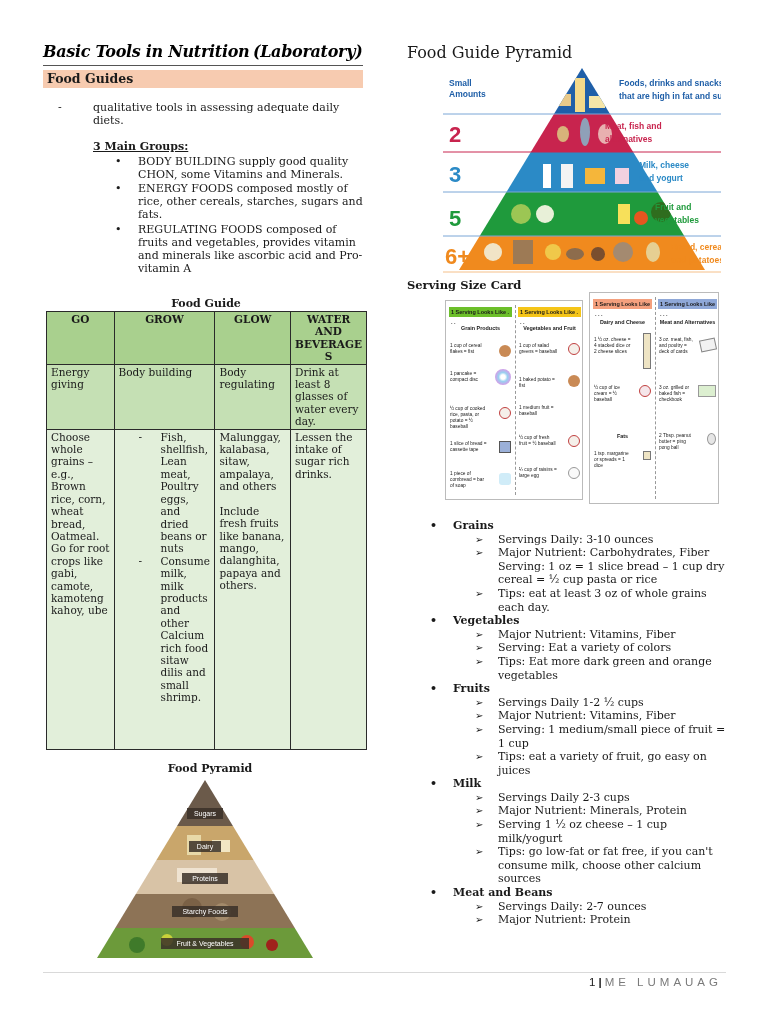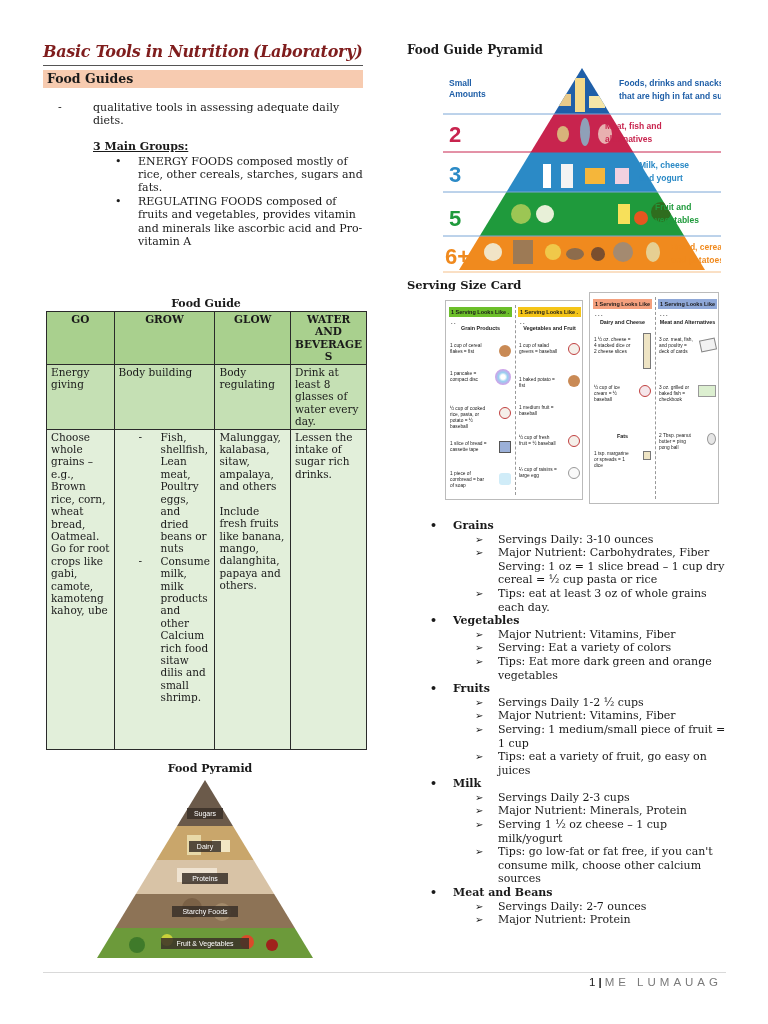--- a/index.html
+++ b/index.html
@@ -1,20 +1,20 @@
 <!DOCTYPE html>
 <html><head>
 <meta charset="utf-8">
 <style>
   * { box-sizing: border-box; margin: 0; padding: 0; }
   html, body { width: 768px; height: 1024px; background: #ffffff; overflow: hidden; }
   body { position: relative; font-family: "DejaVu Serif", serif; color: #1a1a1a; font-size: 11px; }
 
   .title-wrap { position: absolute; left: 43px; top: 42px; width: 320px; border-bottom: 1.5px solid #555; padding-bottom: 4px; }
-  .title { font-family: "DejaVu Serif", serif; font-style: italic; font-weight: bold; color: #7f1d1d; font-size: 16px; letter-spacing: -0.3px; }
+  .title { font-family: "DejaVu Serif", serif; font-style: italic; font-weight: bold; color: #000000; font-size: 16px; letter-spacing: -0.3px; }
 
   .section-band { position: absolute; left: 43px; top: 70px; width: 320px; height: 18px; background: #f7cbb0; }
   .section-band span { font-weight: bold; font-size: 12.5px; padding-left: 4px; line-height: 18px; }
 
   .intro { position: absolute; left: 58px; top: 101px; width: 310px; font-size: 11px; line-height: 13.2px; }
   .intro .dash-row { display: flex; }
   .intro .dash { width: 35px; }
   .intro .txt { flex: 1; }
   .groups-title { margin: 13px 0 1px 35px; font-weight: bold; text-decoration: underline; }
   .groups { margin-left: 55px; list-style: none; }
@@ -27,21 +27,21 @@
   table.fg th { background: #a9d08e; font-weight: bold; text-align: center; height: 39px; }
   table.fg tr.r1 td { background: #c5e0b4; height: 62px; margin-top: 44px; }
   table.fg tr.r2 td { background: #e2efda; height: 320px; }
   .grow-list { list-style: none; }
   .grow-list li { position: relative; padding-left: 46px; }
   .grow-list li::before { content: "-"; position: absolute; left: 24px; }
 
   .pyr-caption { position: absolute; left: 90px; top: 762px; width: 240px; text-align: center; font-weight: bold; font-size: 11px; }
   .food-pyr { position: absolute; left: 97px; top: 780px; width: 216px; height: 178px; }
 
-  .fgp-caption { position: absolute; left: 407px; top: 43px; font-weight: bold; font-size: 12px; }
+  .fgp-caption { position: absolute; left: 407px; top: 43px; font-weight: normal; font-size: 16px; }
   .fgp { position: absolute; left: 443px; top: 64px; width: 278px; height: 210px; }
 
   .ssc-caption { position: absolute; left: 407px; top: 278px; font-weight: bold; font-size: 11.5px; }
   .ssc { position: absolute; left: 445px; top: 292px; width: 275px; height: 214px; }
   .card { position: absolute; background: #fff; border: 1px solid #bbb; }
   .card .col { position: absolute; top: 0; bottom: 0; }
   .card .divider { position: absolute; top: 4px; bottom: 4px; border-left: 1px dashed #999; }
   .hdr { position: absolute; top: 6px; left: 3px; right: 3px; height: 10px; font-family: "Liberation Sans", sans-serif; font-size: 5.5px; font-weight: bold; line-height: 10px; padding-left: 2px; }
   .cat { position: absolute; left: 0; right: 0; text-align: center; font-family: "Liberation Sans", sans-serif; font-size: 5.4px; font-weight: bold; }
   .it { position: absolute; left: 4px; width: 38px; font-family: "Liberation Sans", sans-serif; font-size: 4.8px; line-height: 6px; }
@@ -72,20 +72,21 @@
   <span>Food Guides</span>
 </div>
 
 <div class="intro">
   <div class="dash-row">
     <span class="dash">-</span>
     <span class="txt">qualitative tools in assessing adequate daily diets.</span>
   </div>
   <div class="groups-title">3 Main Groups:</div>
   <ul class="groups">
+    <li>BODY BUILDING supply good quality CHON, some Vitamins and Minerals.</li>
     <li>ENERGY FOODS composed mostly of rice, other cereals, starches, sugars and fats.</li>
     <li>REGULATING FOODS composed of fruits and vegetables, provides vitamin and minerals like ascorbic acid and Pro-vitamin A</li>
   </ul>
 </div>
 
 <div class="table-caption">Food Guide</div>
 <table class="fg">
   <colgroup>
     <col style="width:68px">
       <col style="width:101px">

